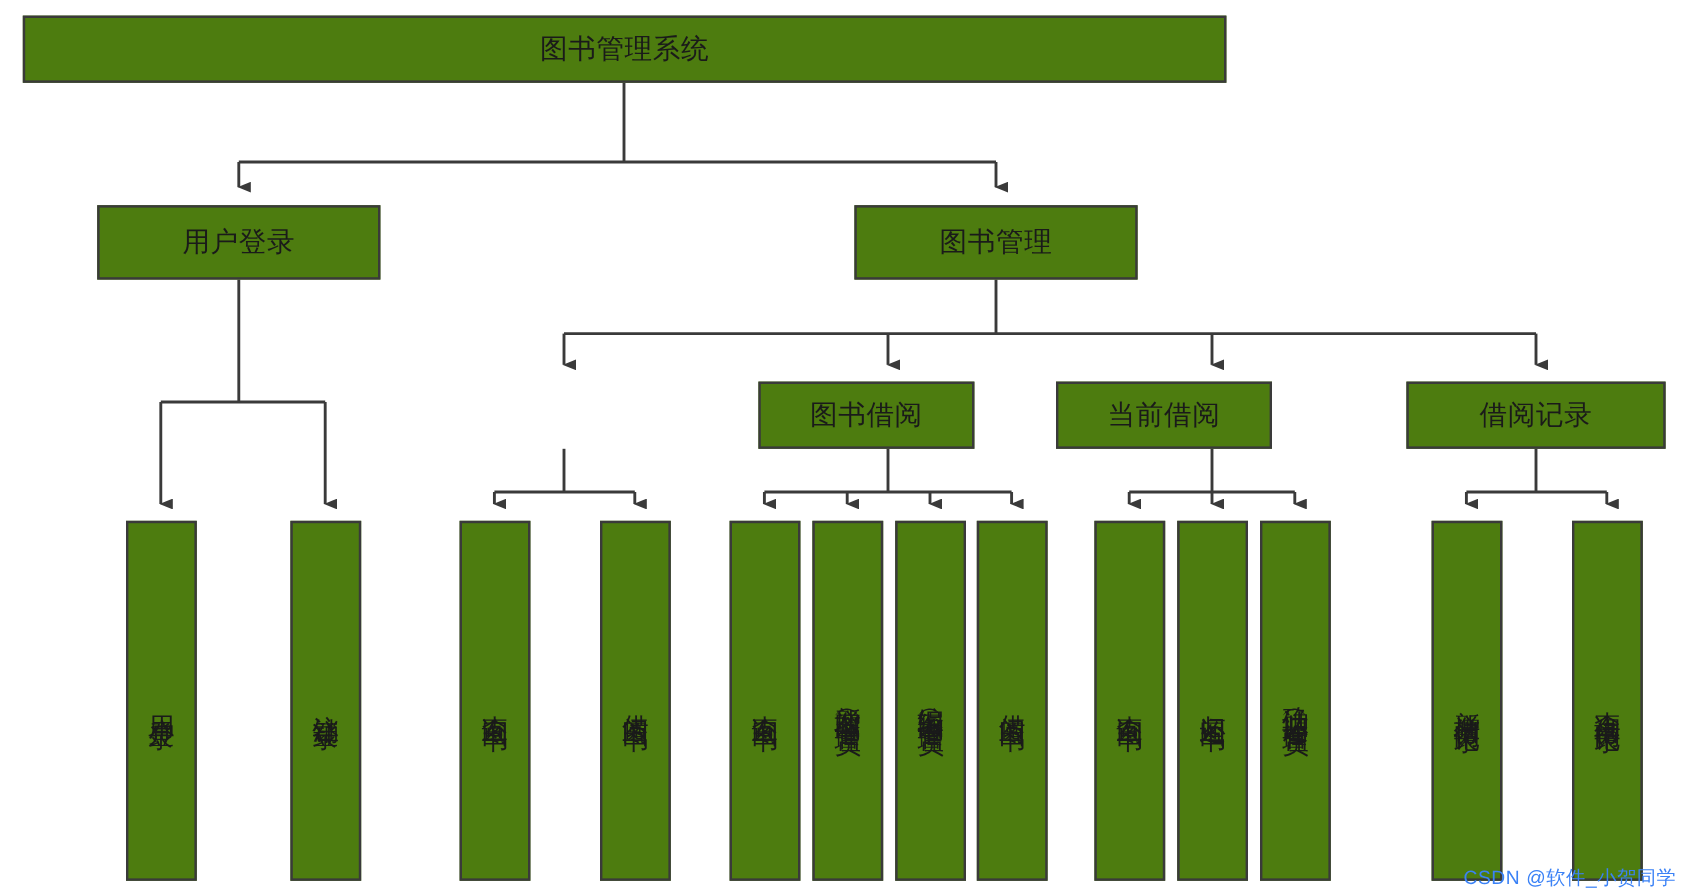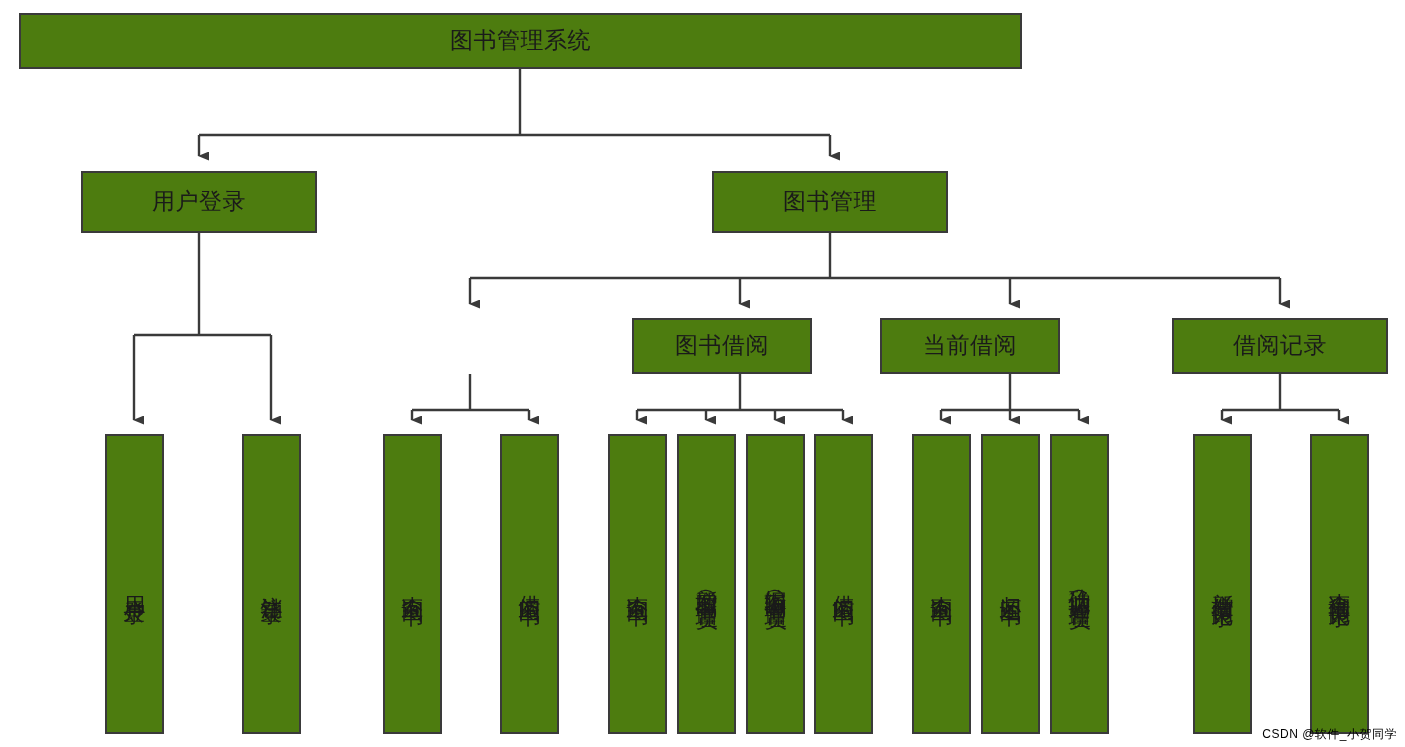--- a/index.html
+++ b/index.html
@@ -52,22 +52,22 @@
     text-orientation: upright;
     font-size: 22px;
     letter-spacing: 3px;
     line-height: 1;
     white-space: nowrap;
   }
   .watermark {
     position: absolute;
     right: 8px;
     bottom: 4px;
-    font-size: 12px;
-    color: #000000;
+    font-size: 16px;
+    color: #3b82f6;
     letter-spacing: 0.5px;
     white-space: nowrap;
     pointer-events: none;
   }
 </style>
 </head>
 <body>
 
 <div id="canvas">
 

